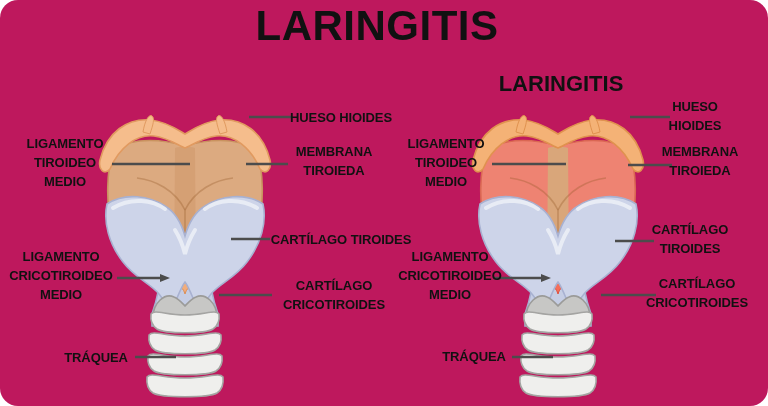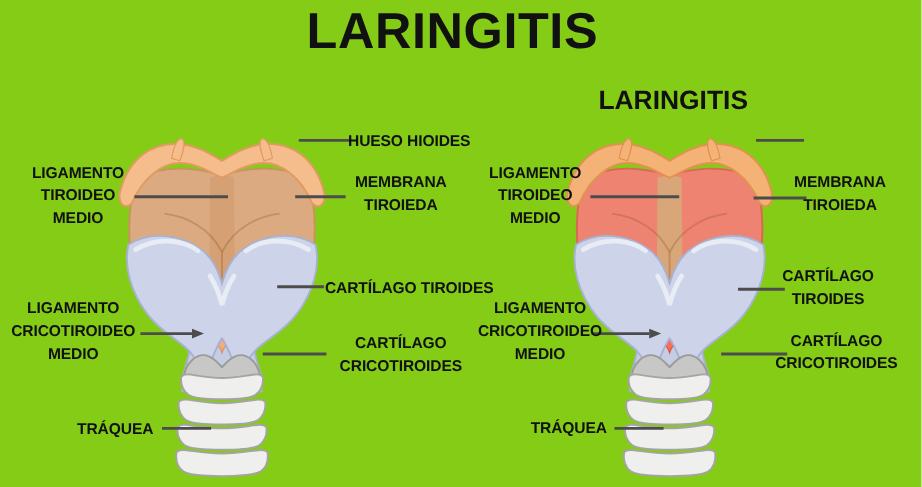--- a/index.html
+++ b/index.html
@@ -1,17 +1,17 @@
 <!DOCTYPE html>
 <html><head>
 <meta charset="utf-8">
 <style>
   html,body{margin:0;padding:0;background:#fff;}
-  .page{position:relative;width:768px;height:406px;background:#84cc16;overflow:hidden;
-        font-family:"Liberation Sans",sans-serif;color:#111;}
+  .page{position:relative;width:768px;height:406px;background:#be185d;overflow:hidden;
+        font-family:"Liberation Sans",sans-serif;color:#111;border-radius:18px;}
   .ttl{position:absolute;left:377px;top:2px;transform:translateX(-50%);
        font-size:42px;font-weight:bold;letter-spacing:0.5px;white-space:nowrap;}
   .hd{position:absolute;transform:translateX(-50%);font-size:22px;font-weight:bold;white-space:nowrap;}
   .hd-sano{left:187px;top:68px;}
   .hd-lar{left:561px;top:71px;}
   .lbl{position:absolute;transform:translateX(-50%);font-size:13px;font-weight:bold;
        text-align:center;white-space:pre-line;line-height:19px;letter-spacing:-0.1px;}
   svg{position:absolute;display:block;}
   .larynx{top:112px;width:180px;height:290px;}
   .larynx-sano{left:95px;}
@@ -105,20 +105,22 @@
   <div class="lbl" style="left:61px;top:247px;">LIGAMENTO
 CRICOTIROIDEO
 MEDIO</div>
   <div class="lbl" style="left:334px;top:276px;">CARTÍLAGO
 CRICOTIROIDES</div>
   <div class="lbl" style="left:96px;top:348px;">TRÁQUEA</div>
 
   <div class="lbl" style="left:446px;top:134px;">LIGAMENTO
 TIROIDEO
 MEDIO</div>
+  <div class="lbl" style="left:695px;top:97px;">HUESO
+HIOIDES</div>
   <div class="lbl" style="left:700px;top:142px;">MEMBRANA
 TIROIEDA</div>
   <div class="lbl" style="left:690px;top:220px;">CARTÍLAGO
 TIROIDES</div>
   <div class="lbl" style="left:450px;top:247px;">LIGAMENTO
 CRICOTIROIDEO
 MEDIO</div>
   <div class="lbl" style="left:697px;top:274px;">CARTÍLAGO
 CRICOTIROIDES</div>
   <div class="lbl" style="left:474px;top:347px;">TRÁQUEA</div>

